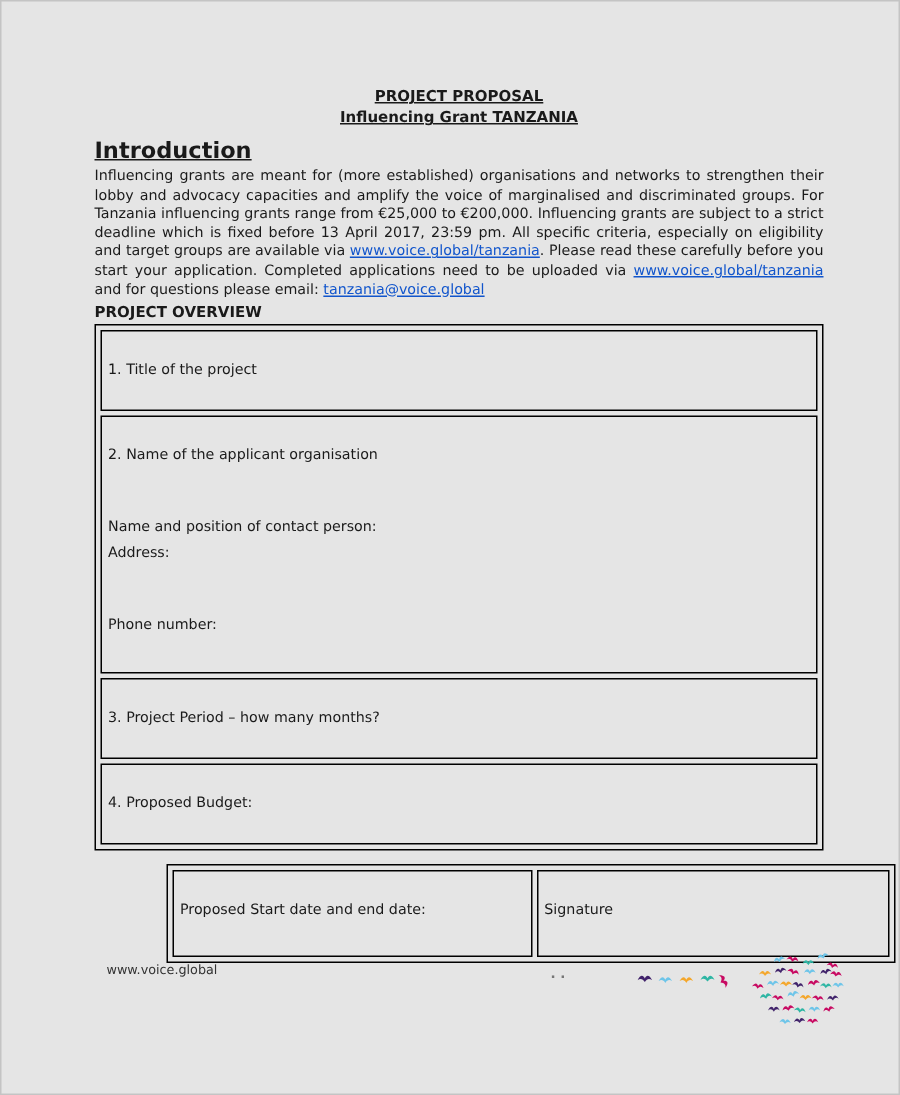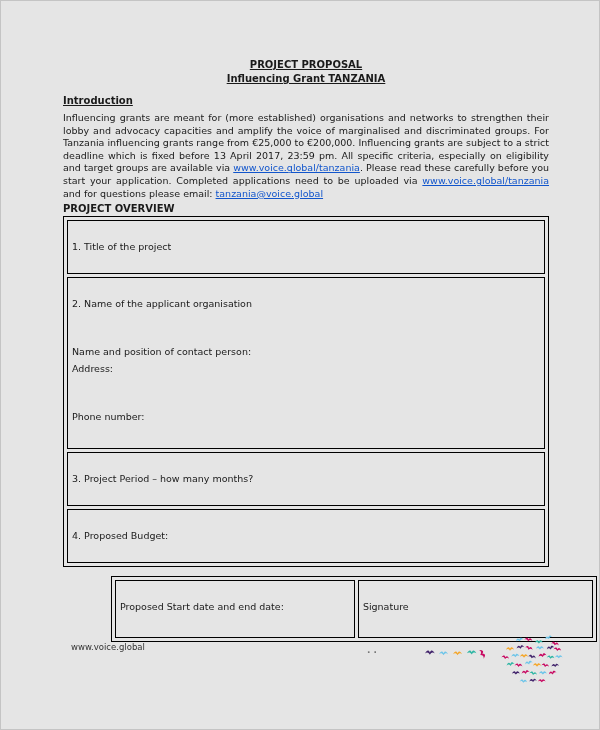--- a/index.html
+++ b/index.html
@@ -21,21 +21,21 @@
     left: 62px; top: 50px; width: 486px;
   }
   .doc-title {
     margin-top: 7px;
     text-align: center;
     font-size: 10px; font-weight: bold; line-height: 14px;
   }
   .doc-title span { text-decoration: underline; }
   .intro-heading {
     margin-top: 8px;
-    font-size: 10px; font-weight: bold; line-height: 13px;
+    font-size: 15px; font-weight: bold; line-height: 13px;
     text-decoration: underline;
   }
   .intro-para {
     margin-top: 5px;
     font-size: 9.5px; line-height: 12.6px;
     text-align: justify;
   }
   .link {
     color: var(--link-color, #1155cc);
     text-decoration: underline;

